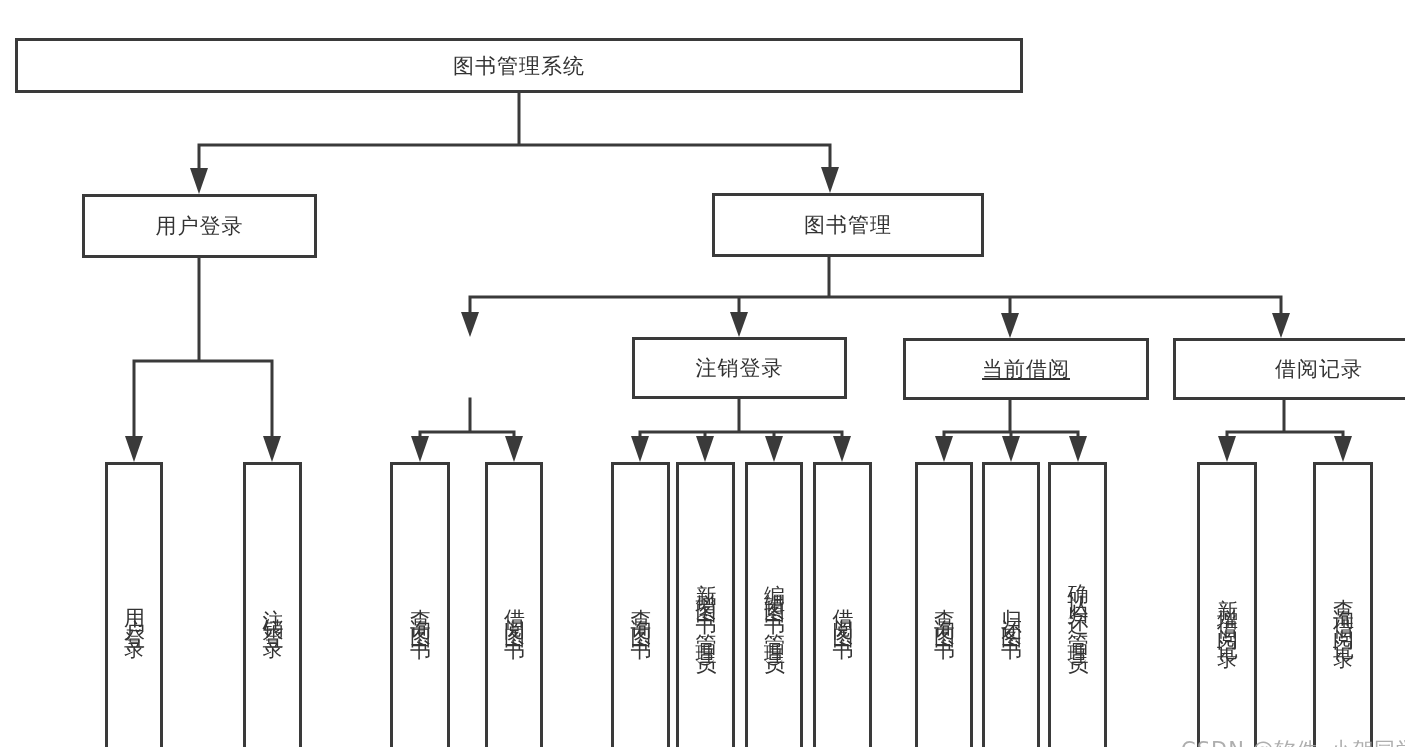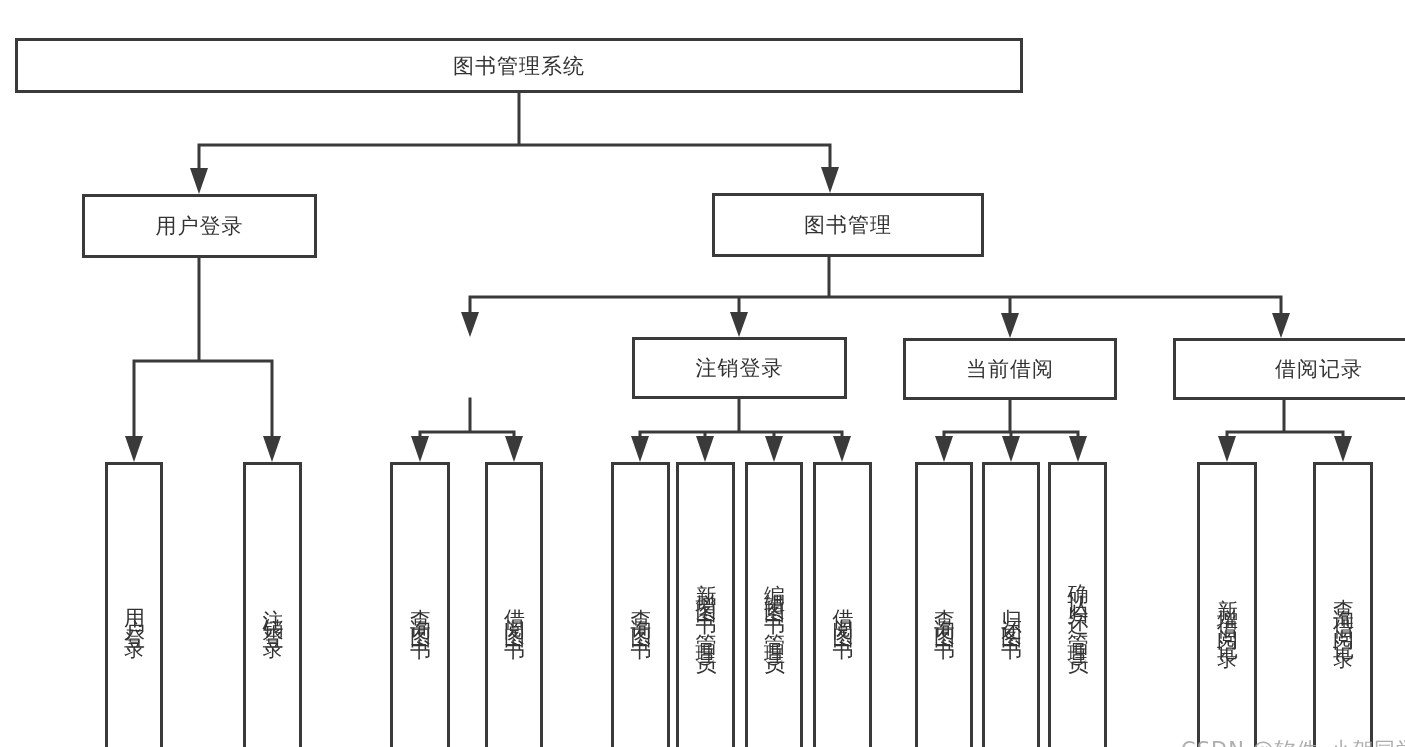--- a/index.html
+++ b/index.html
@@ -46,21 +46,21 @@
     letter-spacing: 10px;
     line-height: 1;
     white-space: nowrap;
   }
   
   .n-root   { left: 15px;   top: 13px;  width: 1008px; height: 55px; }
   .n-l2a    { left: 82px;   top: 169px; width: 235px;  height: 64px; }
   .n-l2b    { left: 712px;  top: 168px; width: 272px;  height: 64px; }
   .n-l3a    { left: 363px;  top: 312px; width: 214px;  height: 62px; }
   .n-l3b    { left: 632px;  top: 312px; width: 215px;  height: 62px; }
-  .n-l3c    { left: 903px;  top: 313px; width: 214px;  height: 62px; }
+  .n-l3c    { left: 903px;  top: 313px; width: 246px;  height: 62px; text-decoration: underline; }
   .n-l3d    { left: 1173px; top: 313px; width: 246px;  height: 62px; padding-left: 46px; }
   .n-lv1    { left: 105px;  top: 437px; width: 58px;   height: 300px; }
   .n-lv2    { left: 243px;  top: 437px; width: 59px;   height: 300px; }
   .n-lv3    { left: 390px;  top: 437px; width: 60px;   height: 300px; }
   .n-lv4    { left: 485px;  top: 437px; width: 58px;   height: 300px; }
   .n-lv5    { left: 611px;  top: 437px; width: 59px;   height: 300px; }
   .n-lv6    { left: 676px;  top: 437px; width: 59px;   height: 300px; }
   .n-lv7    { left: 745px;  top: 437px; width: 58px;   height: 300px; }
   .n-lv8    { left: 813px;  top: 437px; width: 59px;   height: 300px; }
   .n-lv9    { left: 915px;  top: 437px; width: 58px;   height: 300px; }

